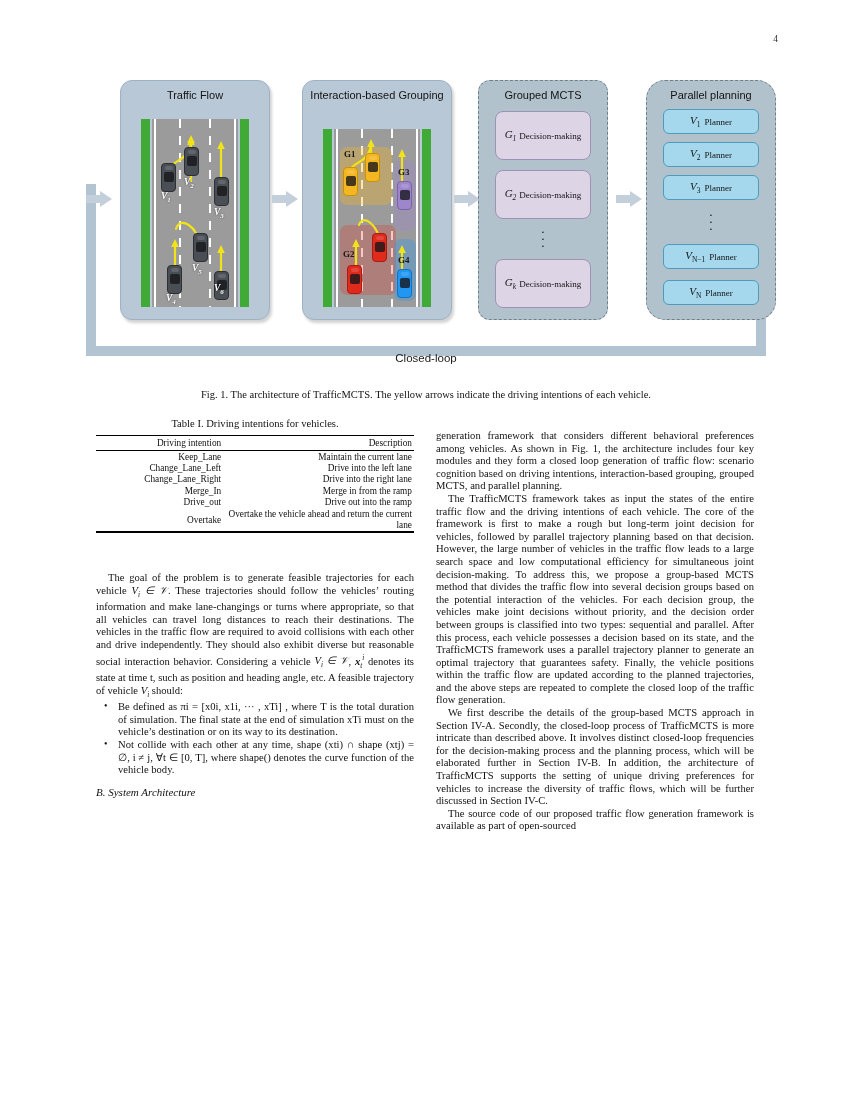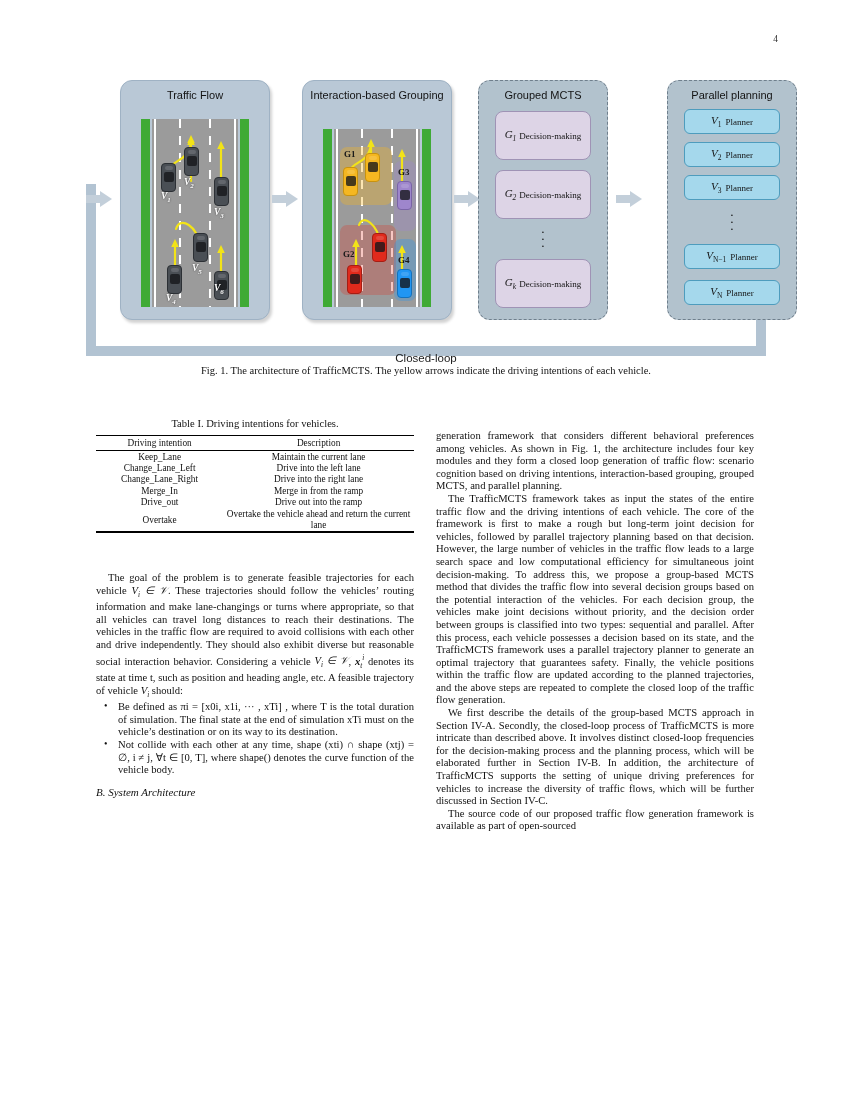--- a/index.html
+++ b/index.html
@@ -144,30 +144,30 @@
   .planner-box .vm{ font-style:italic; font-size:11px; margin-right:4px; }
   .planner-box .vm sub{ font-size:7.5px; font-style:normal;}
 
   .vdots{
     position:absolute; left:0; right:0; text-align:center;
     font-size:13px; line-height:7px; color:#111; font-family:"Liberation Serif",serif;
   }
   .vdots span{ display:block; }
 
   .fig-caption{
-    position:absolute; left:86px; top:364px; width:680px;
+    position:absolute; left:86px; top:388px; width:680px;
     text-align:center; font-size:10.5px; line-height:13px;
     font-family:"Liberation Serif",serif;
   }
 
   
   .table-block{ position:absolute; left:96px; top:418px; width:318px; }
   .table-caption{ text-align:center; font-size:10.6px; margin-bottom:6px; }
   table.tbl{ border-collapse:collapse; width:100%; font-size:9.3px; }
-  table.tbl th, table.tbl td{ padding:0.7px 2px; text-align:center; font-weight:normal; }
+  table.tbl th, table.tbl td{ padding:0.7px 2px; text-align:right; font-weight:normal; }
   table.tbl thead th{ border-top:1.6px solid #000; border-bottom:0.8px solid #000; padding:2px 2px; }
   table.tbl tbody tr:last-child td{ }
   .tbl-rule-bot{ height:1.6px; background:#000; margin-top:0; }
   .col-a{ width:40%; }
   .col-b{ width:60%; }
 
   
   .col{ position:absolute; width:318px; font-size:10.6px; line-height:12.6px; text-align:justify; }
   .col-left{ left:96px; top:572px; }
   .col-right{ left:436px; top:430px; }
@@ -388,21 +388,21 @@
         <span class="gm">G<sub>k</sub></span>
         <span>Decision-making</span>
       </div>
     </div>
 
     <div class="flow-arrow" style="left:530px;">
       <div class="shaft"></div>
         <div class="head"></div>
     </div>
 
-    <div class="panel dashed" style="left:581px; width:128px;">
+    <div class="panel dashed" style="left:560px; width:128px;border-radius:19px;">
       <div class="panel-title">Parallel planning</div>
       <div class="planner-box" style="top:28px;">
         <span class="vm">V<sub>1</sub></span>
         <span>Planner</span>
       </div>
       <div class="planner-box" style="top:61px;">
         <span class="vm">V<sub>2</sub></span>
         <span>Planner</span>
       </div>
       <div class="planner-box" style="top:94px;">

